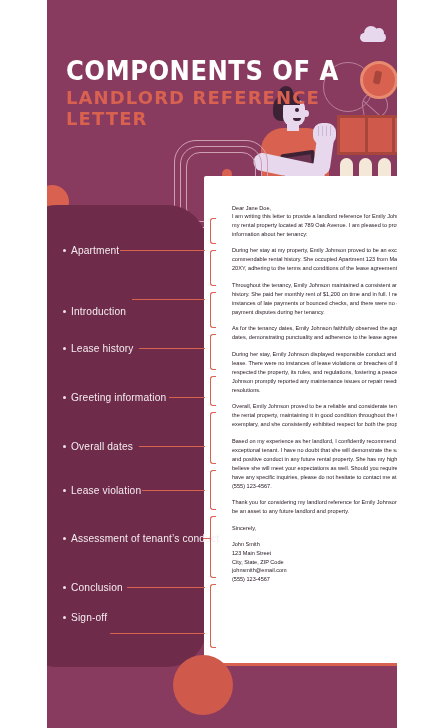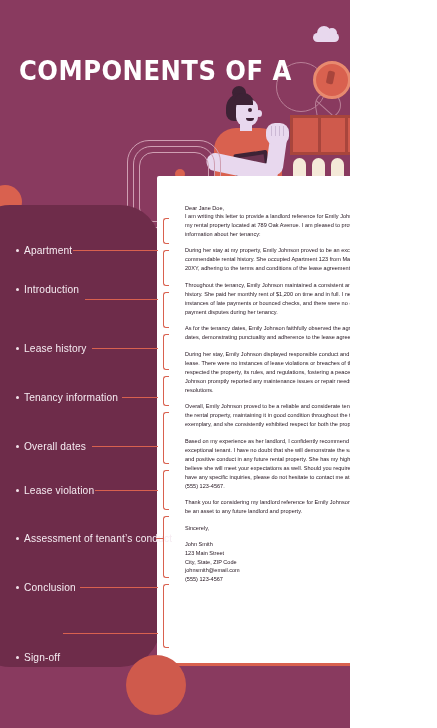--- a/index.html
+++ b/index.html
@@ -10,20 +10,21 @@
     overflow: hidden;
     font-family: "Liberation Sans", sans-serif;
   }
 
   #poster {
     position: relative;
     width: 350px;
     height: 728px;
     background: #893a5f;
     overflow: hidden;
+    margin-left: 47px;
   }
 
   
   .cloud {
     position: absolute;
     background: #e8d8ee;
     border-radius: 40px;
   }
   .cloud::before, .cloud::after {
     content: "";
@@ -435,20 +436,21 @@
   <div class="illus p-hand"></div>
   <div class="illus p-raised-arm"></div>
   <div class="illus p-fist"></div>
   <div class="illus p-finger pf1"></div>
   <div class="illus p-finger pf2"></div>
   <div class="illus p-finger pf3"></div>
   <div class="illus p-finger pf4"></div>
 
   <div class="title-block">
     <div class="title-main">COMPONENTS OF A</div>
+    <div class="title-sub">LANDLORD REFERENCE LETTER</div>
   </div>
 
   <div class="illus deco-frame deco-frame3"></div>
   <div class="illus deco-frame deco-frame2"></div>
   <div class="illus deco-frame"></div>
   <div class="illus deco-dot"></div>
   <div class="illus deco-halfcircle"></div>
 
   <div class="side-panel-2"></div>
 
@@ -486,35 +488,35 @@
   <div class="bracket" style="left:163px; top:584px; height:64px;"></div>
 
   <div class="sidebar">
 
     <div class="side-item" style="top:245px">
       <span class="side-bullet"></span>
       <span class="side-label">Apartment</span>
     </div>
     <div class="connector" style="left:73px; top:250px; width:85px;"></div>
 
-    <div class="side-item" style="top:284px">
+    <div class="side-item" style="top:306px">
       <span class="side-bullet"></span>
       <span class="side-label">Introduction</span>
     </div>
     <div class="connector" style="left:85px; top:299px; width:73px;"></div>
 
     <div class="side-item" style="top:343px">
       <span class="side-bullet"></span>
       <span class="side-label">Lease history</span>
     </div>
     <div class="connector" style="left:92px; top:348px; width:66px;"></div>
 
     <div class="side-item" style="top:392px">
       <span class="side-bullet"></span>
-      <span class="side-label">Tenancy information</span>
+      <span class="side-label">Greeting information</span>
     </div>
     <div class="connector" style="left:122px; top:397px; width:36px;"></div>
 
     <div class="side-item" style="top:441px">
       <span class="side-bullet"></span>
       <span class="side-label">Overall dates</span>
     </div>
     <div class="connector" style="left:92px; top:446px; width:66px;"></div>
 
     <div class="side-item" style="top:485px">
@@ -528,21 +530,21 @@
       <span class="side-label">Assessment of tenant’s conduct</span>
     </div>
     <div class="connector" style="left:156px; top:538px; width:8px;"></div>
 
     <div class="side-item" style="top:582px">
       <span class="side-bullet"></span>
       <span class="side-label">Conclusion</span>
     </div>
     <div class="connector" style="left:80px; top:587px; width:78px;"></div>
 
-    <div class="side-item" style="top:652px">
+    <div class="side-item" style="top:612px">
       <span class="side-bullet"></span>
       <span class="side-label">Sign-off</span>
     </div>
     <div class="connector" style="left:63px; top:633px; width:95px;"></div>
 
   </div>
 
   <div class="footer-circle"></div>
 
 

